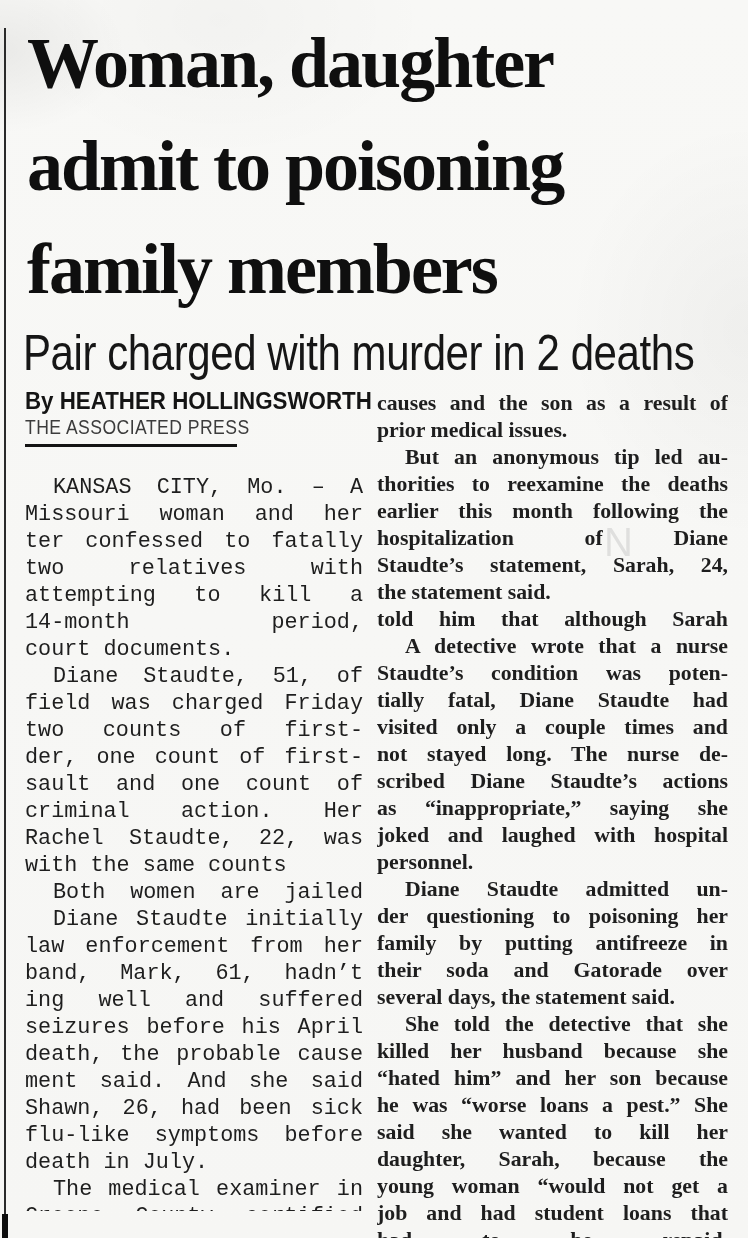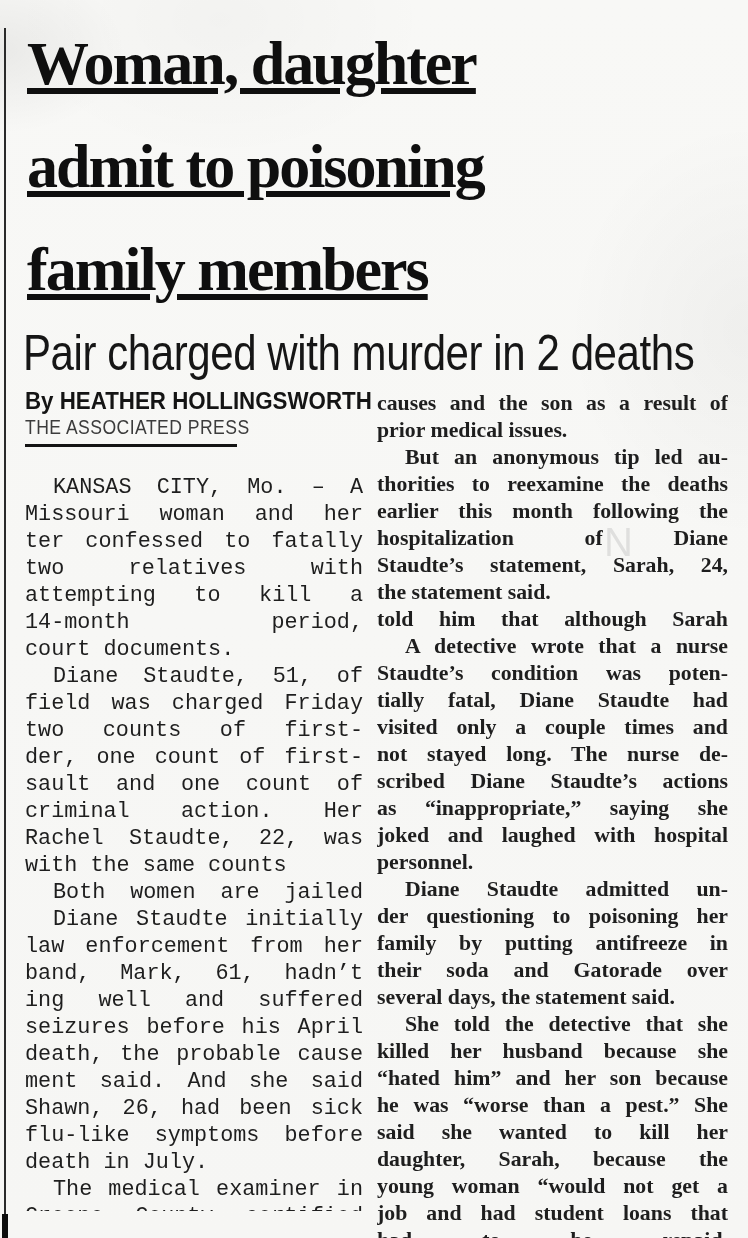--- a/index.html
+++ b/index.html
@@ -10,21 +10,21 @@
       radial-gradient(ellipse 260px 300px at 748px 330px, rgba(0,0,0,0.035), transparent 70%),
       radial-gradient(ellipse 300px 200px at 220px 20px, rgba(0,0,0,0.025), transparent 70%),
       linear-gradient(#f8f8f6, #f6f6f4);
     font-family:"Liberation Serif", serif; color:#1d1d1d;
   }
   .rule-left { position:absolute; left:4px; top:28px; width:2px; height:1210px; background:#2a2a2a; }
   .rule-left-thick { position:absolute; left:2px; top:1214px; width:6px; height:24px; background:#0d0d0d; }
   .headline {
     position:absolute; left:27px; top:12px; width:720px;
     font-family:"Liberation Serif", serif; font-weight:bold; color:#0f0f0f;
-    font-size:62px; line-height:103px; letter-spacing:-2px; white-space:nowrap;text-decoration:underline;
+    font-size:72px; line-height:103px; letter-spacing:-2px; white-space:nowrap;
   }
   .subhead {
     position:absolute; left:23px; top:324px;
     font-family:"Liberation Sans", sans-serif; font-weight:400; color:#161616;
     font-size:50px; white-space:nowrap; letter-spacing:-0.5px;
     transform:scaleX(0.84); transform-origin:left top;
   }
   .byline {
     position:absolute; left:25px; top:387px;
     font-family:"Liberation Sans", sans-serif; font-weight:bold; color:#141414;
@@ -125,21 +125,21 @@
       <div class="line j">joked and laughed with hospital</div>
       <div class="line">personnel.</div>
       <div class="line j p">Diane Staudte admitted un-</div>
       <div class="line j">der questioning to poisoning her</div>
       <div class="line j">family by putting antifreeze in</div>
       <div class="line j">their soda and Gatorade over</div>
       <div class="line">several days, the statement said.</div>
       <div class="line j p">She told the detective that she</div>
       <div class="line j">killed her husband because she</div>
       <div class="line j">“hated him” and her son because</div>
-      <div class="line j">he was “worse than a pest.” She</div>
+      <div class="line j">he was “worse loans a pest.” She</div>
       <div class="line j">said she wanted to kill her</div>
       <div class="line j">daughter, Sarah, because the</div>
       <div class="line j">young woman “would not get a</div>
       <div class="line j">job and had student loans that</div>
       <div class="line j clip">had to be repaid,</div>
     </div>
 
 </div>
 
 </body></html>

